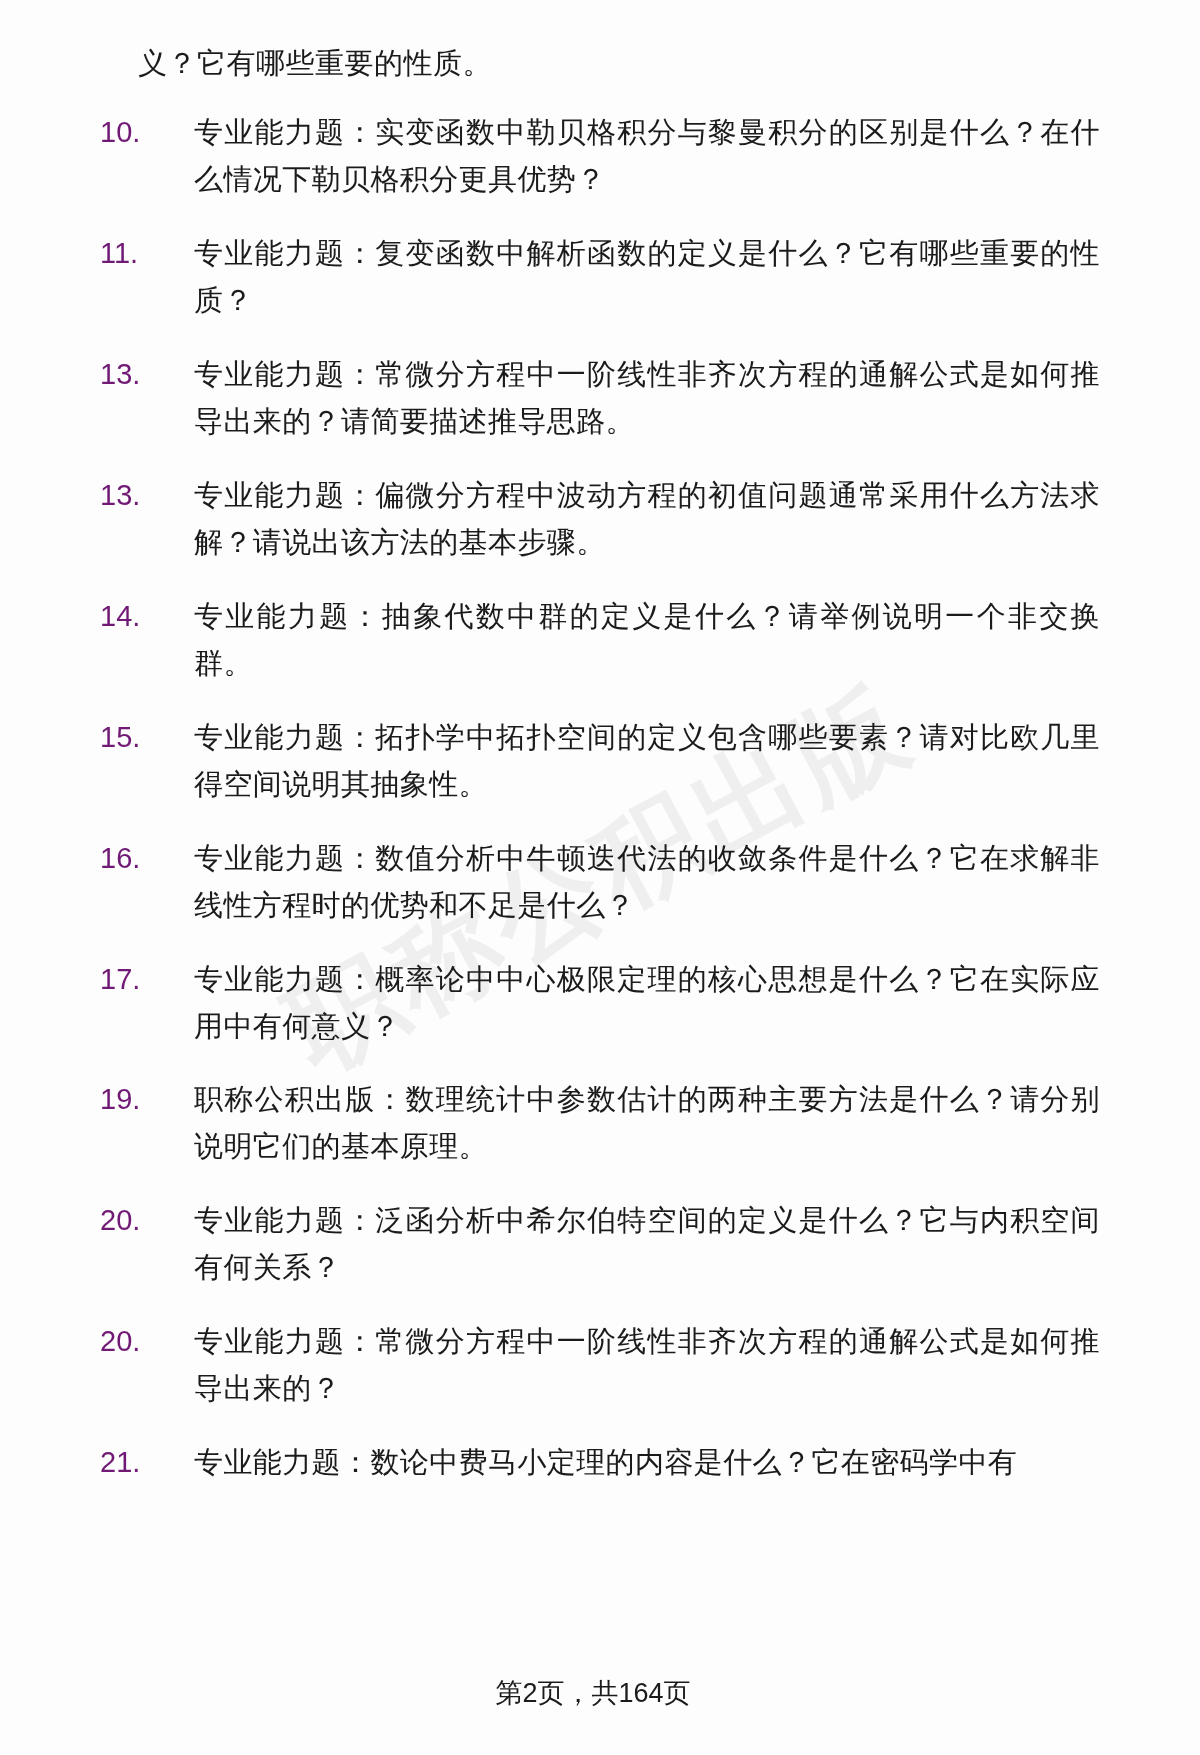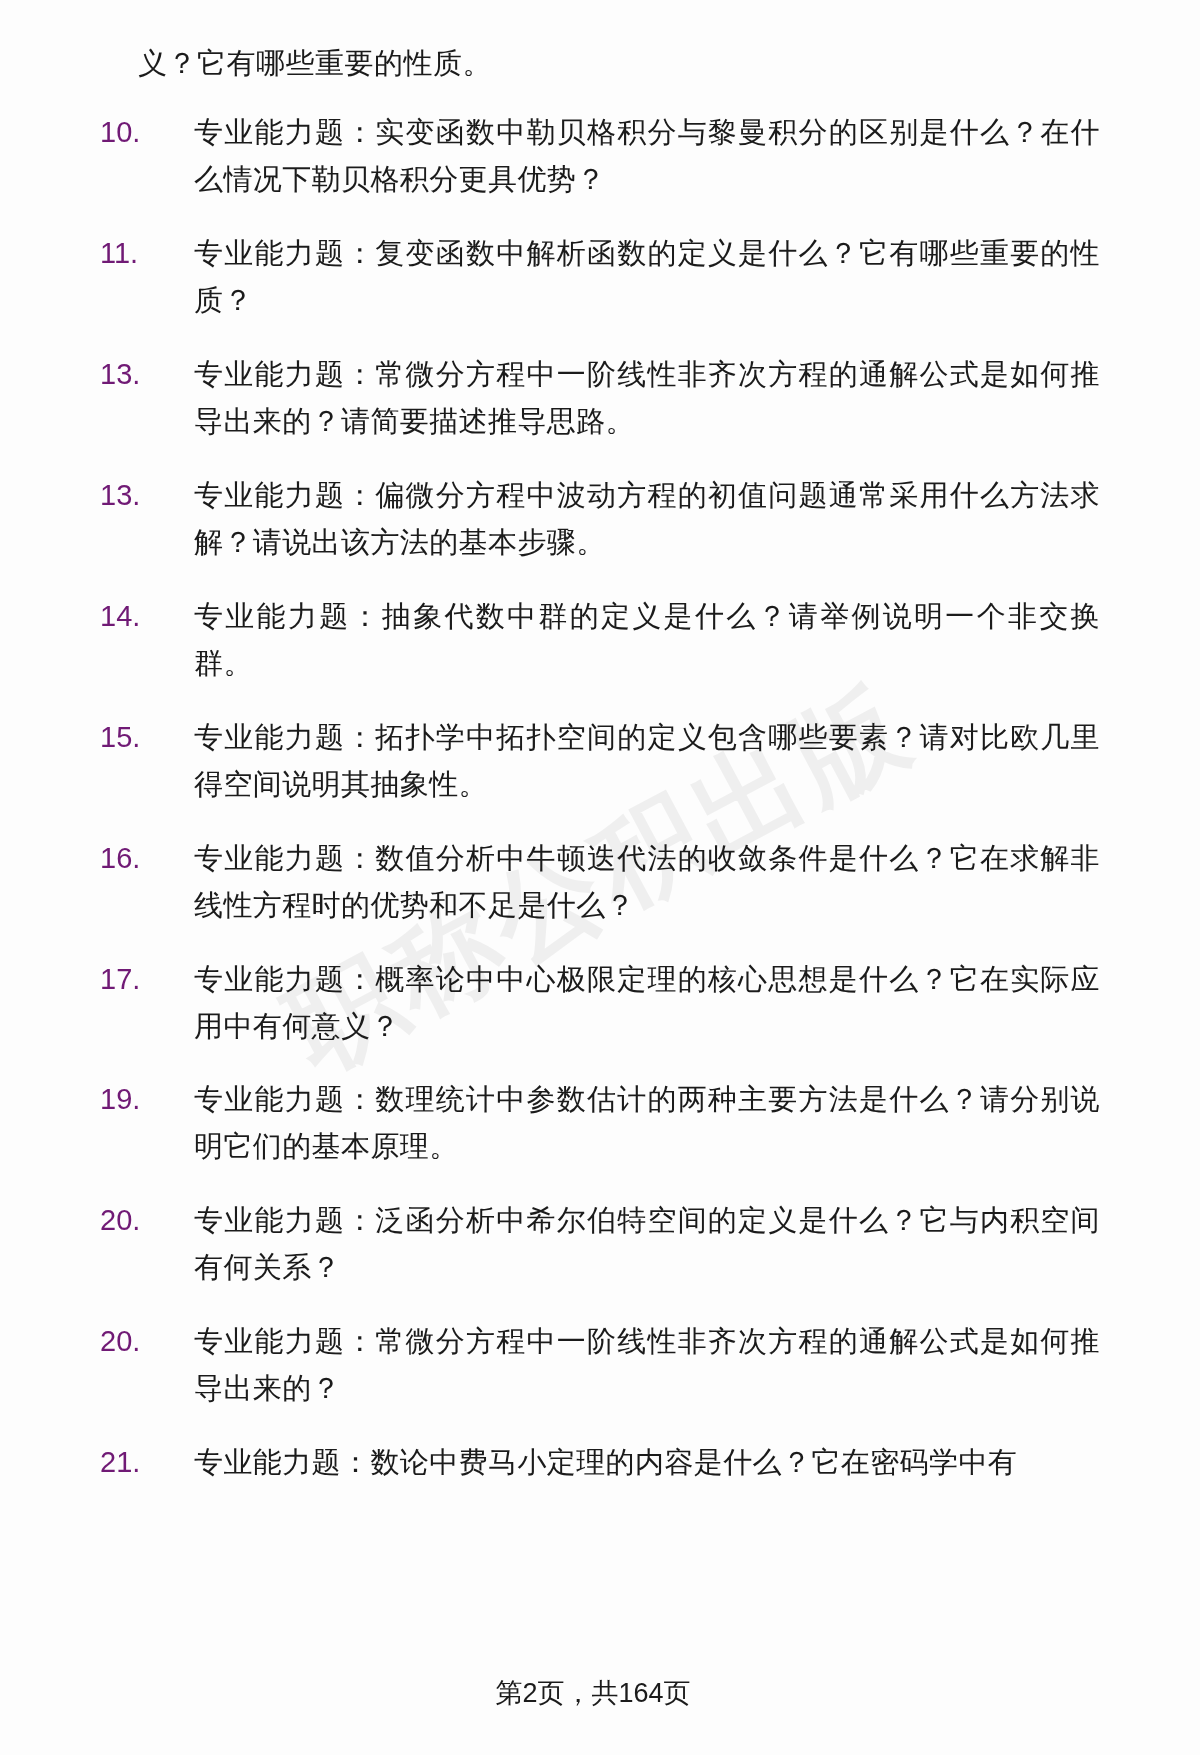--- a/index.html
+++ b/index.html
@@ -123,21 +123,21 @@
       <div class="qtext">专业能力题：数值分析中牛顿迭代法的收敛条件是什么？它在求解非线性方程时的优势和不足是什么？</div>
     </div>
 
     <div class="qitem">
       <div class="qnum">17.</div>
       <div class="qtext">专业能力题：概率论中中心极限定理的核心思想是什么？它在实际应用中有何意义？</div>
     </div>
 
     <div class="qitem">
       <div class="qnum">19.</div>
-      <div class="qtext">专业能力题：数理统计中参数估计的两种主要方法是什么？请分别说明它们的基本原理。</div>
+      <div class="qtext">职称公积出版：数理统计中参数估计的两种主要方法是什么？请分别说明它们的基本原理。</div>
     </div>
 
     <div class="qitem">
       <div class="qnum">20.</div>
       <div class="qtext">专业能力题：泛函分析中希尔伯特空间的定义是什么？它与内积空间有何关系？</div>
     </div>
 
     <div class="qitem">
       <div class="qnum">20.</div>
       <div class="qtext">专业能力题：常微分方程中一阶线性非齐次方程的通解公式是如何推导出来的？</div>

